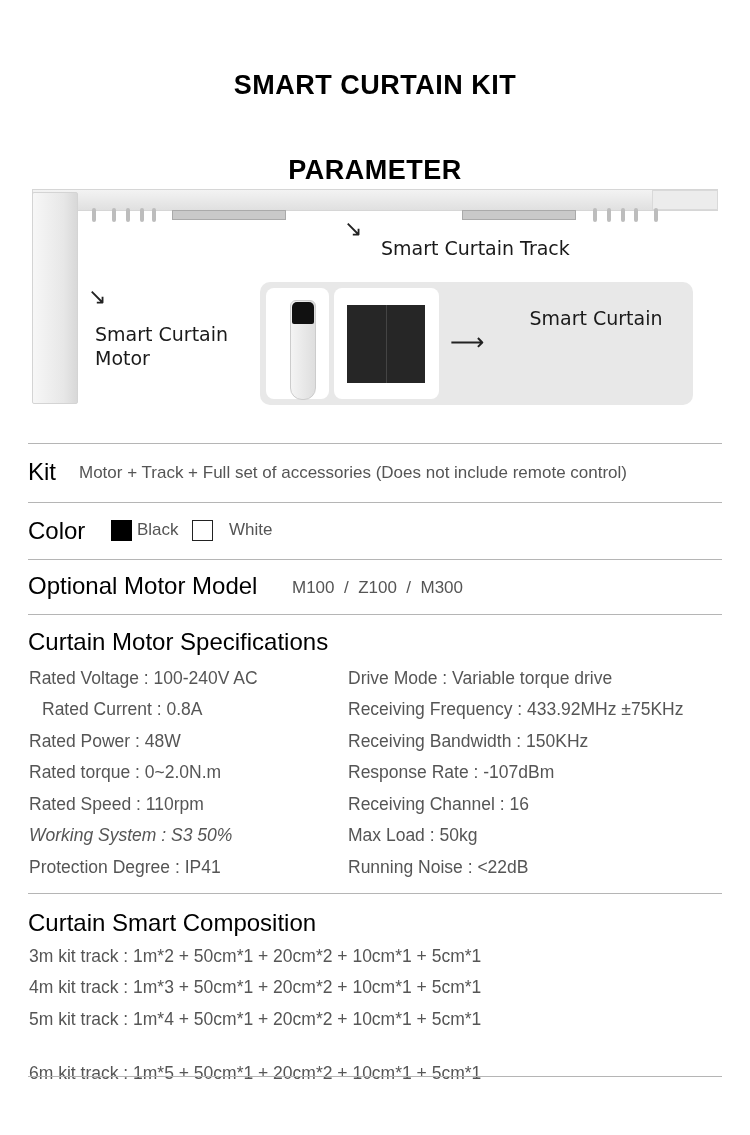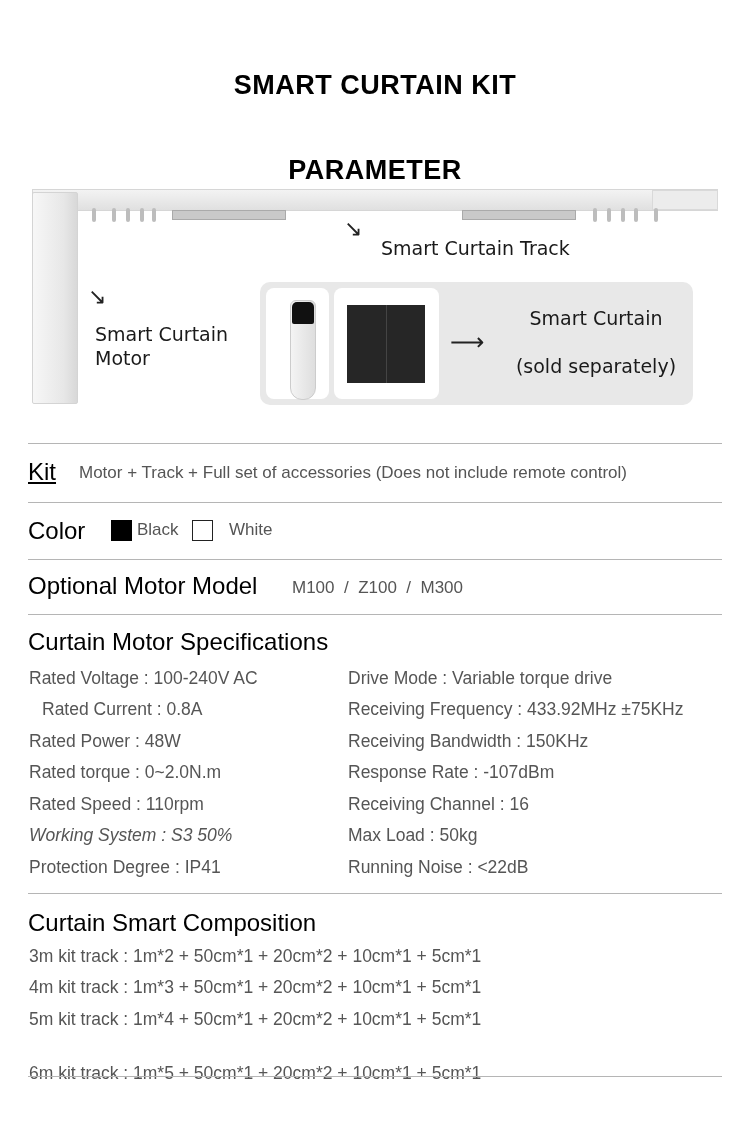--- a/index.html
+++ b/index.html
@@ -67,26 +67,25 @@
         <div class="remote-screen"></div>
       </div>
     </div>
     <div class="card" style="left:74px;top:6px;width:105px;height:111px;">
       <div class="switch">
           <div class="div"></div>
         </div>
     </div>
     <span class="arrow" style="left:190px;top:46px;font-size:24px;">⟶</span>
     <div class="label remote-label" style="left:246px;top:24px;width:180px;">Smart Curtain</div>
-    <div class="label remote-label" style="left:246px;top:72px;width:180px;">(sold separately)</div>
   </div>
 </div>
 
 <div class="hr" style="top:443px;"></div>
-<div class="heading" style="left:28px;top:458px;text-decoration:underline;">Kit</div>
+<div class="heading" style="left:28px;top:458px;">Kit</div>
 <div class="sub" style="left:79px;top:462px;">Motor + Track + Full set of accessories (Does not include remote control)</div>
 
 <div class="hr" style="top:502px;"></div>
 <div class="heading" style="left:28px;top:517px;">Color</div>
 <div class="swatch" style="left:111px;top:520px;background:#000;"></div>
 <div class="sub" style="left:137px;top:519px;">Black</div>
 <div class="swatch" style="left:192px;top:520px;background:#fff;border:1px solid #222;"></div>
 <div class="sub" style="left:219px;top:519px;margin-left:10px;">White</div>
 
 <div class="hr" style="top:559px;"></div>

